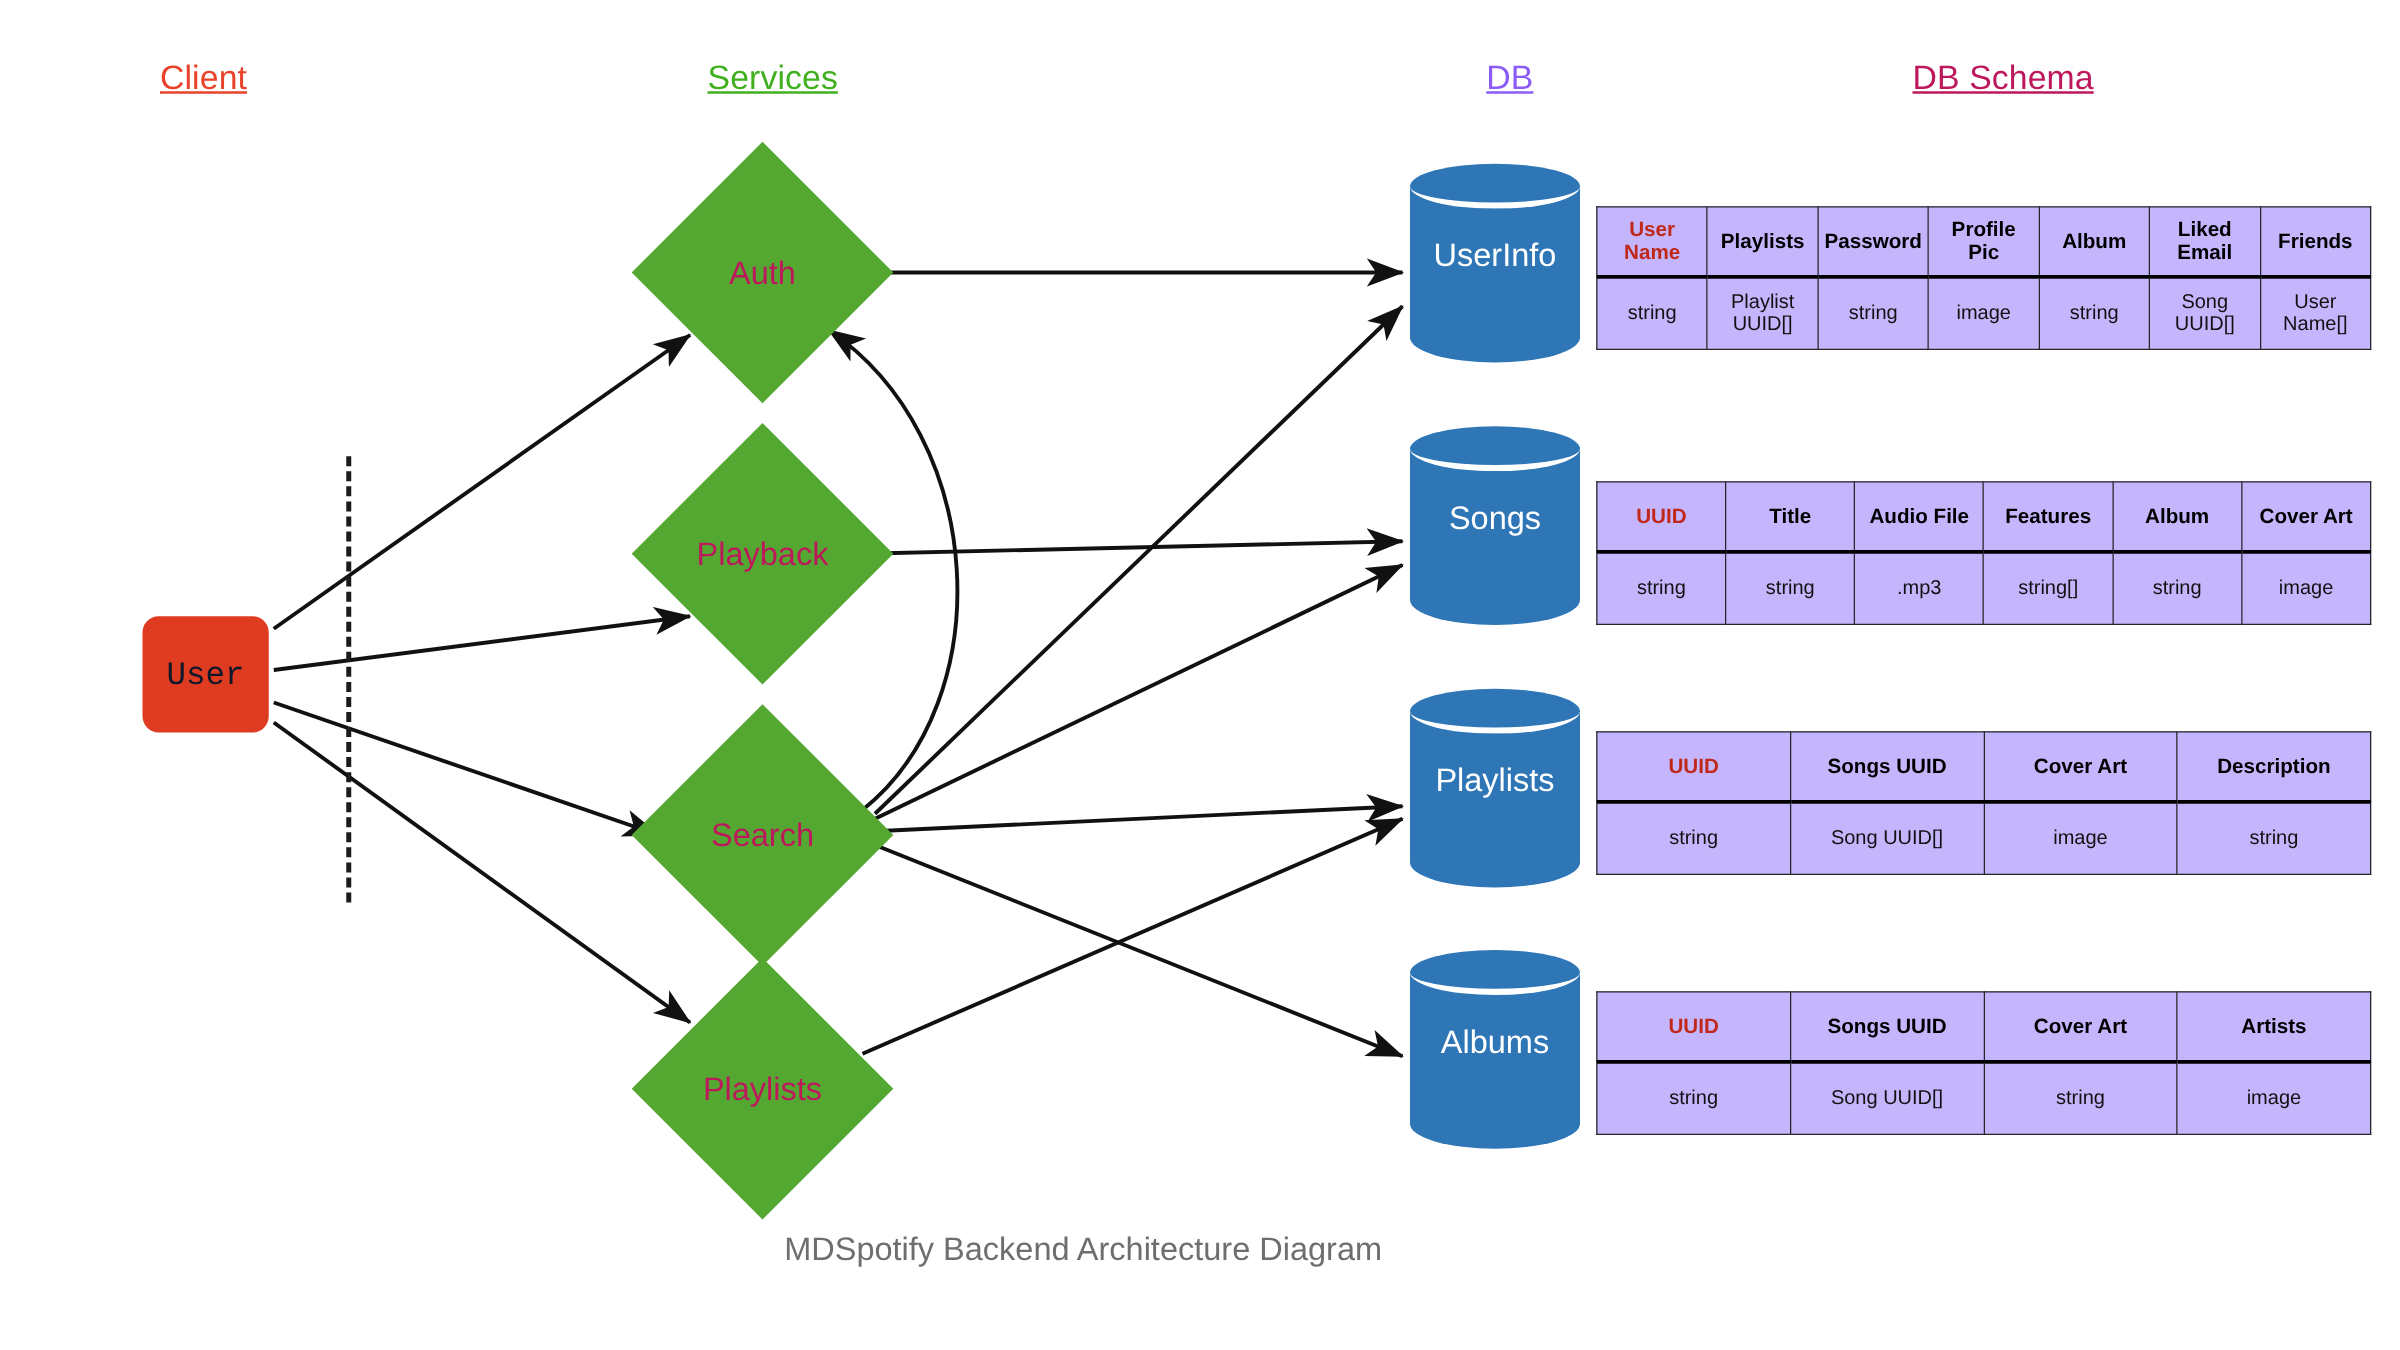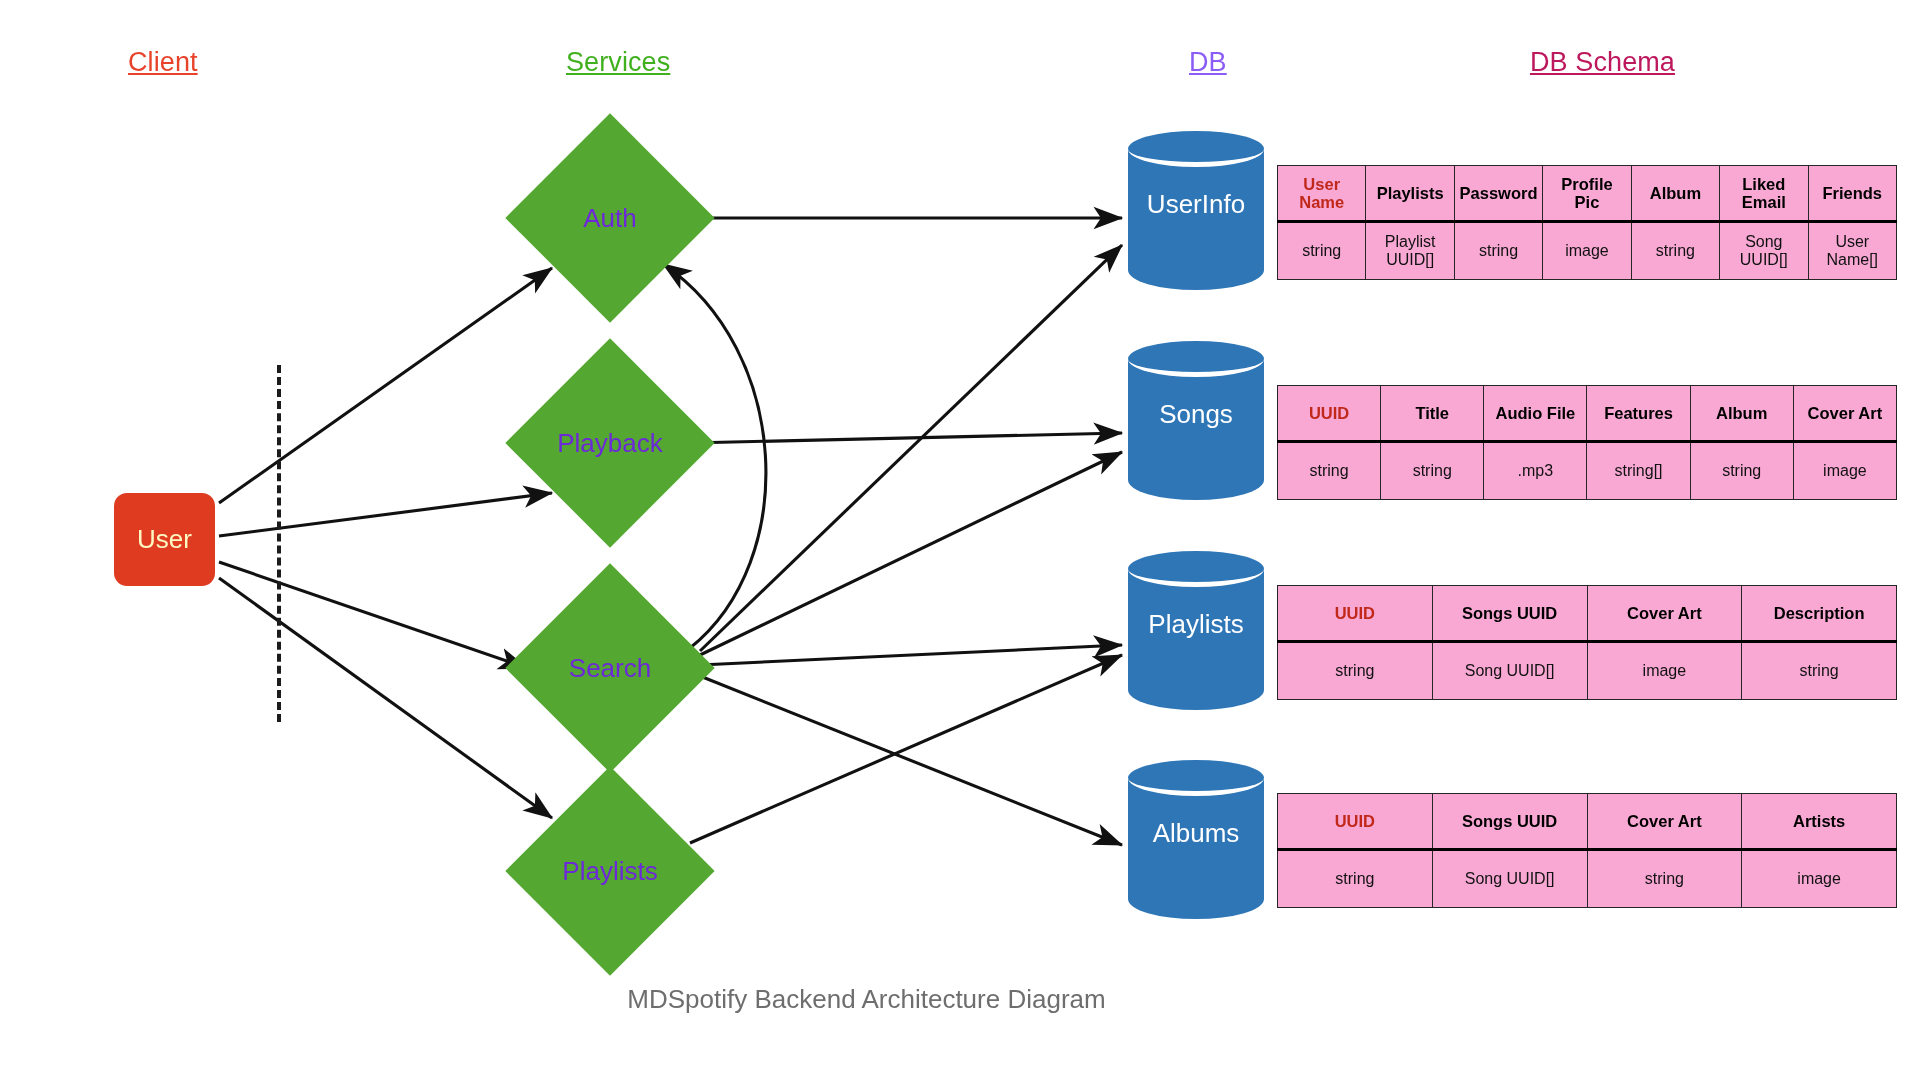--- a/index.html
+++ b/index.html
@@ -50,22 +50,23 @@
     position: absolute;
     left: 114px;
     top: 493px;
     width: 101px;
     height: 93px;
     background: #DE3B21;
     border-radius: 13px;
     display: flex;
     align-items: center;
     justify-content: center;
-    color: #fef9c3;
+    color: #0f172a;
     font-size: 26px;
+    font-family: Liberation Mono, monospace;
   }
 
   
   .diamond {
     position: absolute;
     width: 148px;
     height: 148px;
     display: flex;
     align-items: center;
     justify-content: center;
@@ -74,21 +75,21 @@
     position: absolute;
     left: 0; top: 0;
     width: 148px;
     height: 148px;
     background: #54A831;
     transform: rotate(45deg);
   }
   .diamond .dia-label {
     position: relative;
     z-index: 2;
-    color: #6d28d9;
+    color: #be185d;
     font-size: 26px;
     white-space: nowrap;
   }
   #svc-auth      { left: 536px; top: 144px; }
   #svc-playback  { left: 536px; top: 369px; }
   #svc-search    { left: 536px; top: 594px; }
   #svc-playlists { left: 536px; top: 797px; }
 
   
   #client-divider {
@@ -140,21 +141,21 @@
   #db-userinfo  { left: 1128px; top: 131px; }
   #db-songs     { left: 1128px; top: 341px; }
   #db-playlists { left: 1128px; top: 551px; }
   #db-albums    { left: 1128px; top: 760px; }
 
   
   .schema-table {
     position: absolute;
     border-collapse: collapse;
     table-layout: fixed;
-    background: #f9a8d4;
+    background: #c4b5fd;
     padding-left: 36px;
   }
   .schema-table th,
   .schema-table td {
     border: 1px solid #262626;
     text-align: center;
     vertical-align: middle;
     padding: 3px 4px;
     font-weight: normal;
   }

